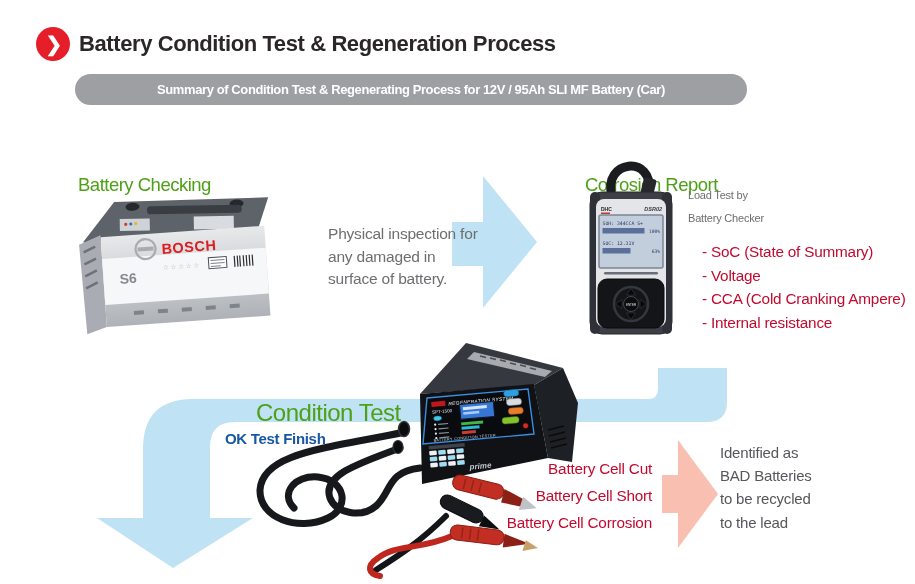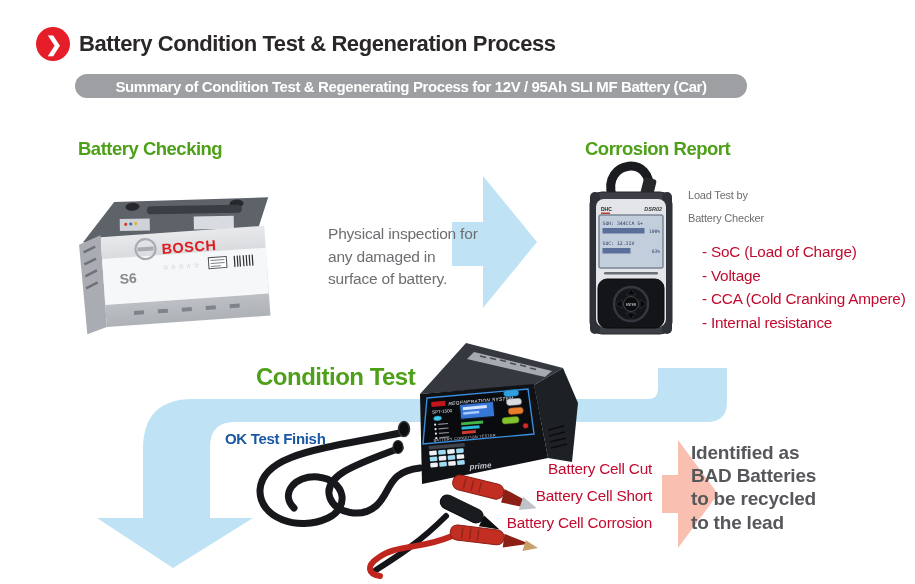--- a/index.html
+++ b/index.html
@@ -9,37 +9,37 @@
   }
   html,body{margin:0;padding:0;background:#fff;}
   .stage{position:relative;width:915px;height:584px;background:#fff;overflow:hidden;
          font-family:"Liberation Sans",sans-serif;}
   .abs{position:absolute;}
   .title-row{left:36px;top:27px;display:flex;align-items:center;gap:9px;}
   .bullet{width:34px;height:34px;border-radius:50%;background:var(--red-icon);
           display:flex;align-items:center;justify-content:center;color:#fff;
           font-size:20px;font-weight:bold;line-height:1;padding-left:2px;box-sizing:border-box;}
   .page-title{font-size:22px;font-weight:bold;color:var(--dark-text);letter-spacing:-0.4px;}
-  .pill{left:75px;top:74px;width:672px;height:24px;border-radius:16px;background:var(--pill);
-        color:#fff;font-weight:bold;font-size:15px;letter-spacing:-0.4px;
+  .pill{left:75px;top:74px;width:672px;height:31px;border-radius:16px;background:var(--pill);
+        color:#fff;font-weight:bold;font-size:13px;letter-spacing:-0.4px;
         display:flex;align-items:center;justify-content:center;white-space:nowrap;}
-  .h-green{font-size:18.5px;font-weight:bold;color:var(--green);letter-spacing:-0.5px;}
+  .h-green{font-size:18.5px;font-weight:normal;color:var(--green);letter-spacing:-0.5px;margin-top:36px;}
   .h-bc{left:78px;top:138px;}
   .h-cr{left:585px;top:138px;}
   .h-ct{left:256px;top:363px;font-size:24px;}
   .desc{left:288px;top:223px;width:175px;font-size:15.5px;line-height:22.5px;
         color:var(--gray-text);white-space:pre-line;letter-spacing:-0.2px;margin-left:40px;}
   .loadtest{left:688px;top:184px;font-size:11px;line-height:23px;color:var(--gray-text);
             white-space:pre-line;letter-spacing:-0.2px;}
   .redlist{left:702px;top:240px;list-style:none;margin:0;padding:0;
            font-size:15.3px;line-height:23.7px;color:var(--red-text);letter-spacing:-0.2px;}
   .ok-label{left:225px;top:430px;font-size:15px;font-weight:bold;color:var(--blue-text);letter-spacing:-0.3px;}
   .fail{left:440px;top:455px;width:212px;text-align:right;font-size:15.3px;line-height:27px;
         color:var(--red-text);letter-spacing:-0.2px;}
-  .bad{left:691px;top:441px;font-size:19px;font-weight:bold;color:var(--bad-text);
+  .bad{left:720px;top:441px;font-size:15px;font-weight:normal;color:var(--bad-text);
        line-height:23.2px;white-space:pre-line;letter-spacing:-0.2px;}
   svg text{font-family:"Liberation Sans",sans-serif;}
   svg text.mono{font-family:"DejaVu Sans Mono",monospace;}
 </style>
 </head>
 <body>
 
 <div class="stage">
 
   <svg class="abs" style="left:0;top:0;" width="915" height="584" viewBox="0 0 915 584">
@@ -129,21 +129,21 @@
     <path d="M631,319.5 l4.5,-6.5 h-9 z" fill="#06070a" stroke="#3c4046" stroke-width="0.6"></path>
     <path d="M615.5,304 l6.5,-4.5 v9 z" fill="#06070a" stroke="#3c4046" stroke-width="0.6"></path>
     <path d="M646.5,304 l-6.5,-4.5 v9 z" fill="#06070a" stroke="#3c4046" stroke-width="0.6"></path>
     <circle cx="631" cy="304" r="7.5" fill="#0b0c0e" stroke="#43464d"></circle>
     <text x="631" y="305.6" font-size="3" fill="#dfe2e6" text-anchor="middle">ENTER</text>
   </svg>
 
   <div class="abs loadtest">Load Test by
 Battery Checker</div>
   <ul class="abs redlist">
-    <li>- SoC (Load of Charge)</li>
+    <li>- SoC (State of Summary)</li>
     <li>- Voltage</li>
     <li>- CCA (Cold Cranking Ampere)</li>
     <li>- Internal resistance</li>
   </ul>
 
   <div class="abs h-green h-ct">Condition Test</div>
   <div class="abs ok-label">OK Test Finish</div>
 
   <svg class="abs" style="left:240px;top:338px;" width="345" height="246" viewBox="240 338 345 246">
 

